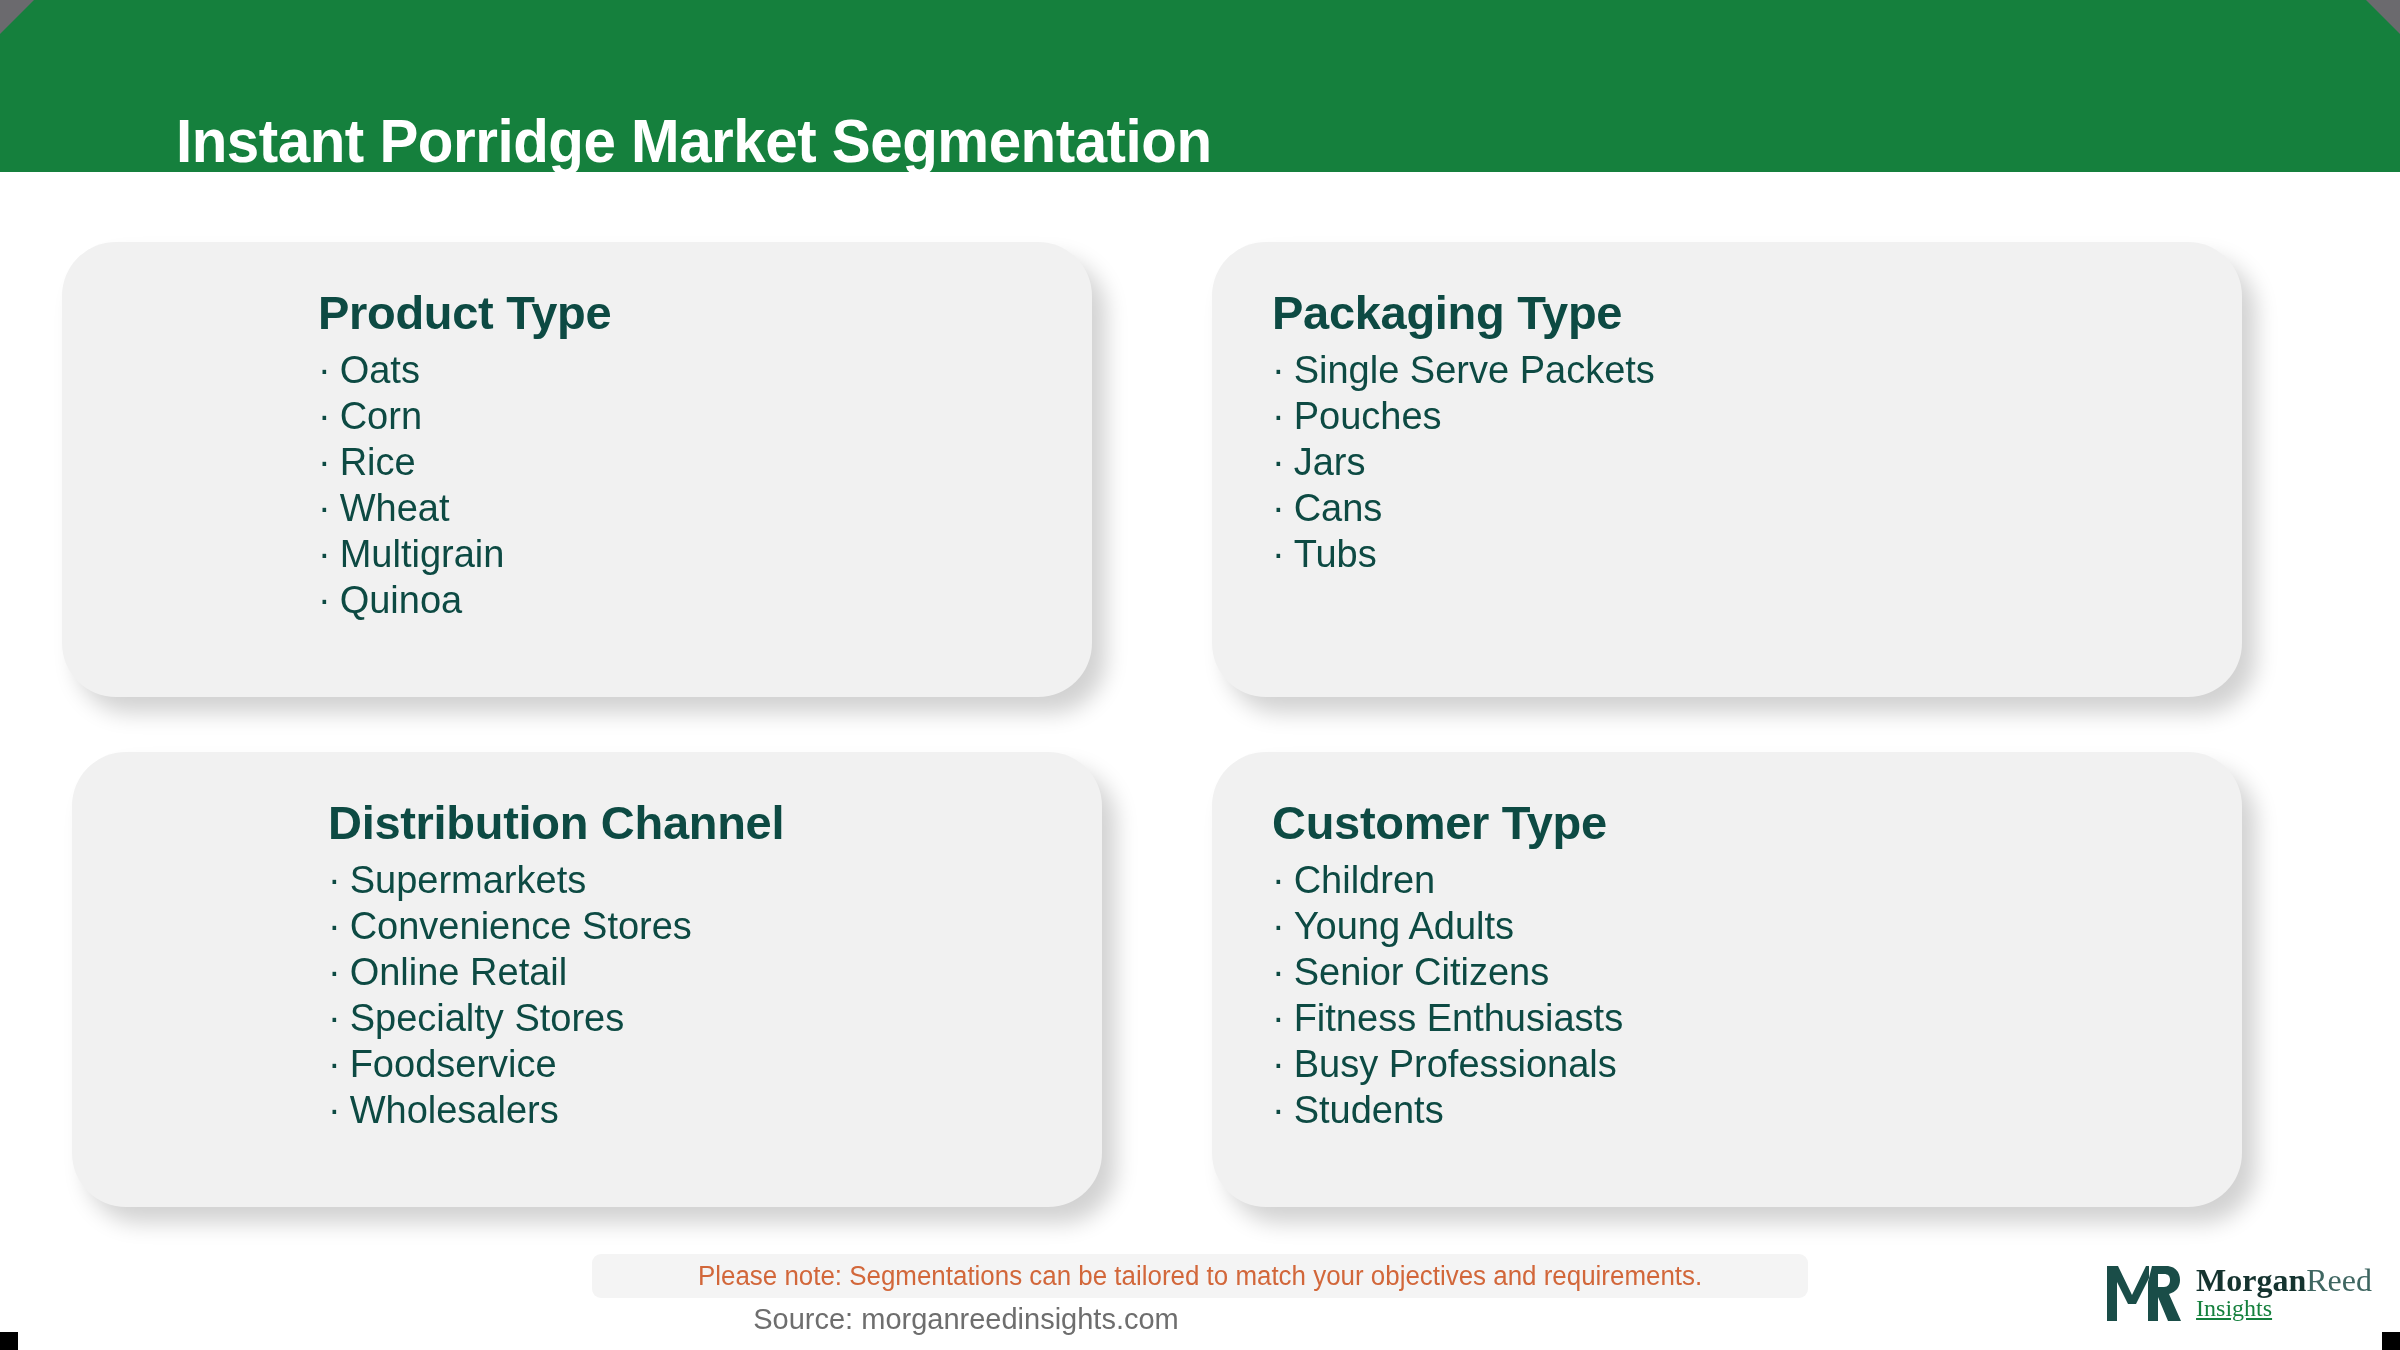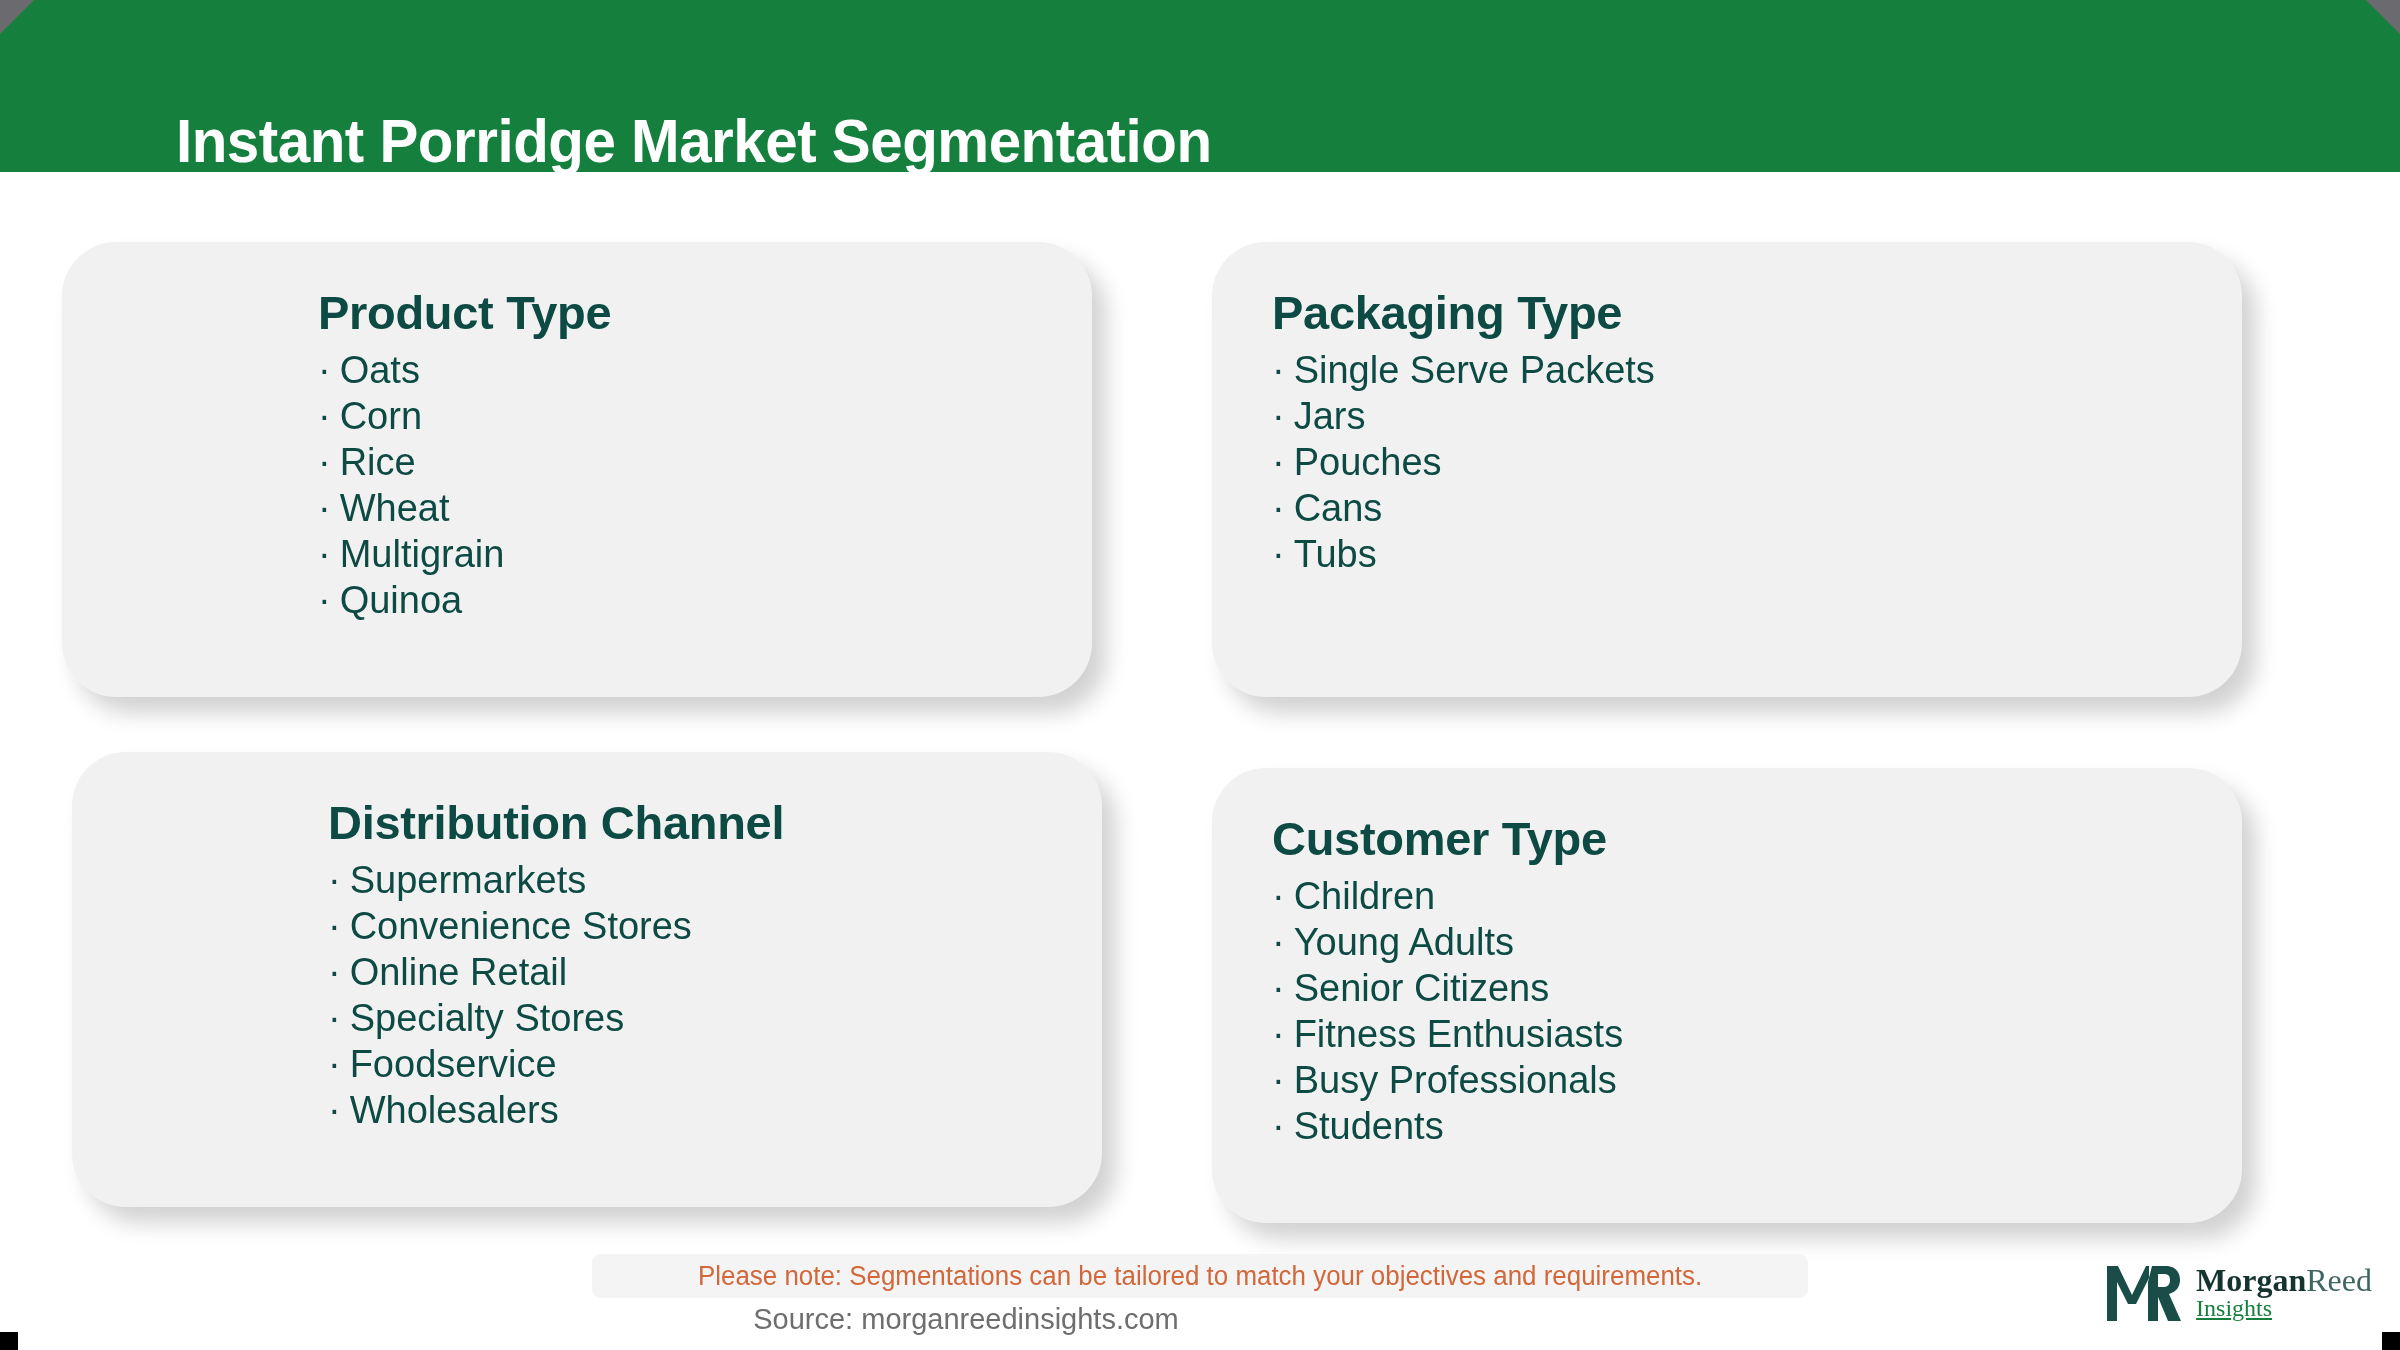--- a/index.html
+++ b/index.html
@@ -65,21 +65,21 @@
   .card {
     position:absolute;
     background:#f1f1f1;
     border-radius:54px;
     box-shadow:14px 16px 22px rgba(0,0,0,0.18);
     padding:46px 60px 40px 60px;
   }
   .card.c1 { left:62px;   top:70px;  width:1030px; height:455px; }
   .card.c2 { left:1212px; top:70px;  width:1030px; height:455px; }
   .card.c3 { left:72px;   top:580px; width:1030px; height:455px; }
-  .card.c4 { left:1212px; top:596px; width:1030px; height:455px; }
+  .card.c4 { left:1212px; top:580px; width:1030px; height:455px; }
 
   .card-title {
     color:#0d4a43;
     font-size:47px;
     font-weight:700;
     line-height:1.05;
     letter-spacing:-0.3px;
     margin-left:196px;
     margin-bottom:10px;
     white-space:nowrap;
@@ -181,22 +181,22 @@
         <li><span class="bullet">·</span><span>Wheat</span></li>
         <li><span class="bullet">·</span><span>Multigrain</span></li>
         <li><span class="bullet">·</span><span>Quinoa</span></li>
       </ul>
     </div>
 
     <div class="card c2">
       <div class="card-title">Packaging Type</div>
       <ul class="card-list">
         <li><span class="bullet">·</span><span>Single Serve Packets</span></li>
+        <li><span class="bullet">·</span><span>Pouches</span></li>
         <li><span class="bullet">·</span><span>Jars</span></li>
-        <li><span class="bullet">·</span><span>Pouches</span></li>
         <li><span class="bullet">·</span><span>Cans</span></li>
         <li><span class="bullet">·</span><span>Tubs</span></li>
       </ul>
     </div>
 
     <div class="card c3">
       <div class="card-title">Distribution Channel</div>
       <ul class="card-list">
         <li><span class="bullet">·</span><span>Supermarkets</span></li>
         <li><span class="bullet">·</span><span>Convenience Stores</span></li>

